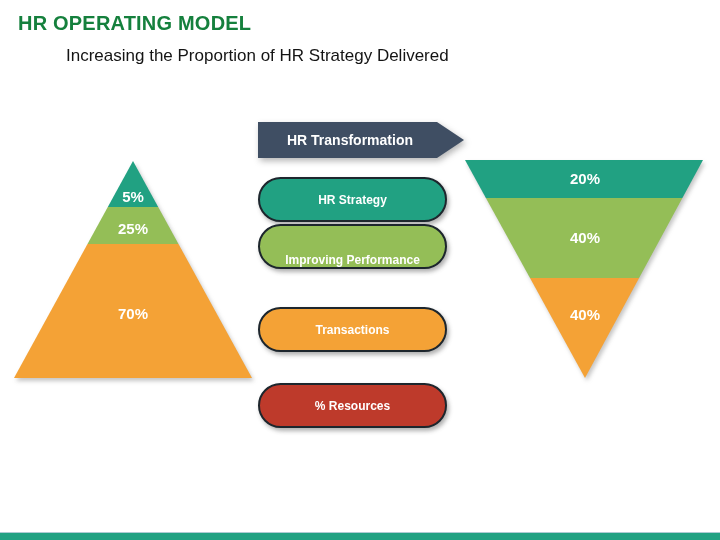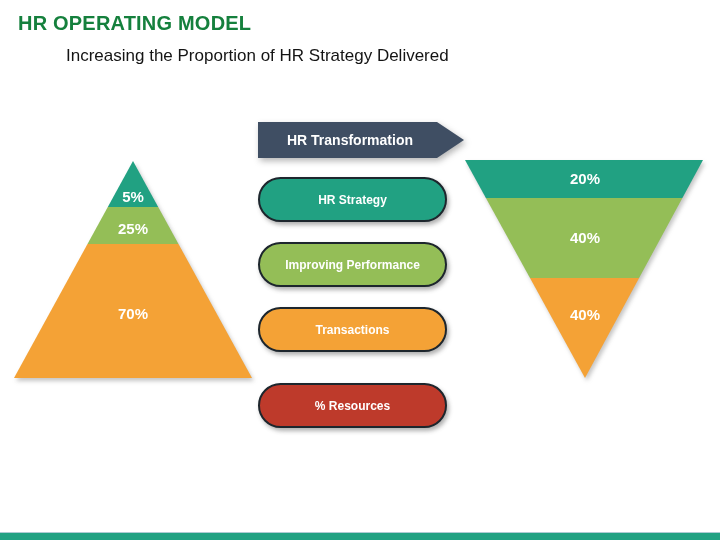--- a/index.html
+++ b/index.html
@@ -28,21 +28,21 @@
     font-family:"Liberation Sans","DejaVu Sans",sans-serif;
     font-size:14px;font-weight:bold;fill:#ffffff;text-anchor:middle;
   }
   .pill{
     position:absolute;left:258px;width:189px;height:45px;
     box-sizing:border-box;border:2px solid #1D262D;border-radius:23px;
     display:flex;align-items:center;justify-content:center;
     color:#ffffff;font-size:12px;font-weight:bold;
     box-shadow:2px 3px 4px rgba(80,80,80,.45);
   }
-  .pill-0{top:177px;} .pill-1{top:242px;} .pill-2{top:307px;} .pill-3{top:383px;}
+  .pill-0{top:177px;} .pill-1{top:224px;align-items:flex-end;} .pill-2{top:307px;} .pill-3{top:383px;}
   .footer-bar{
     position:absolute;left:0;bottom:0;width:720px;height:8px;
     box-sizing:border-box;border-top:1px solid #AECBD3;
   }
 </style>
 </head>
 <body>
 
 <div class="slide">
 

